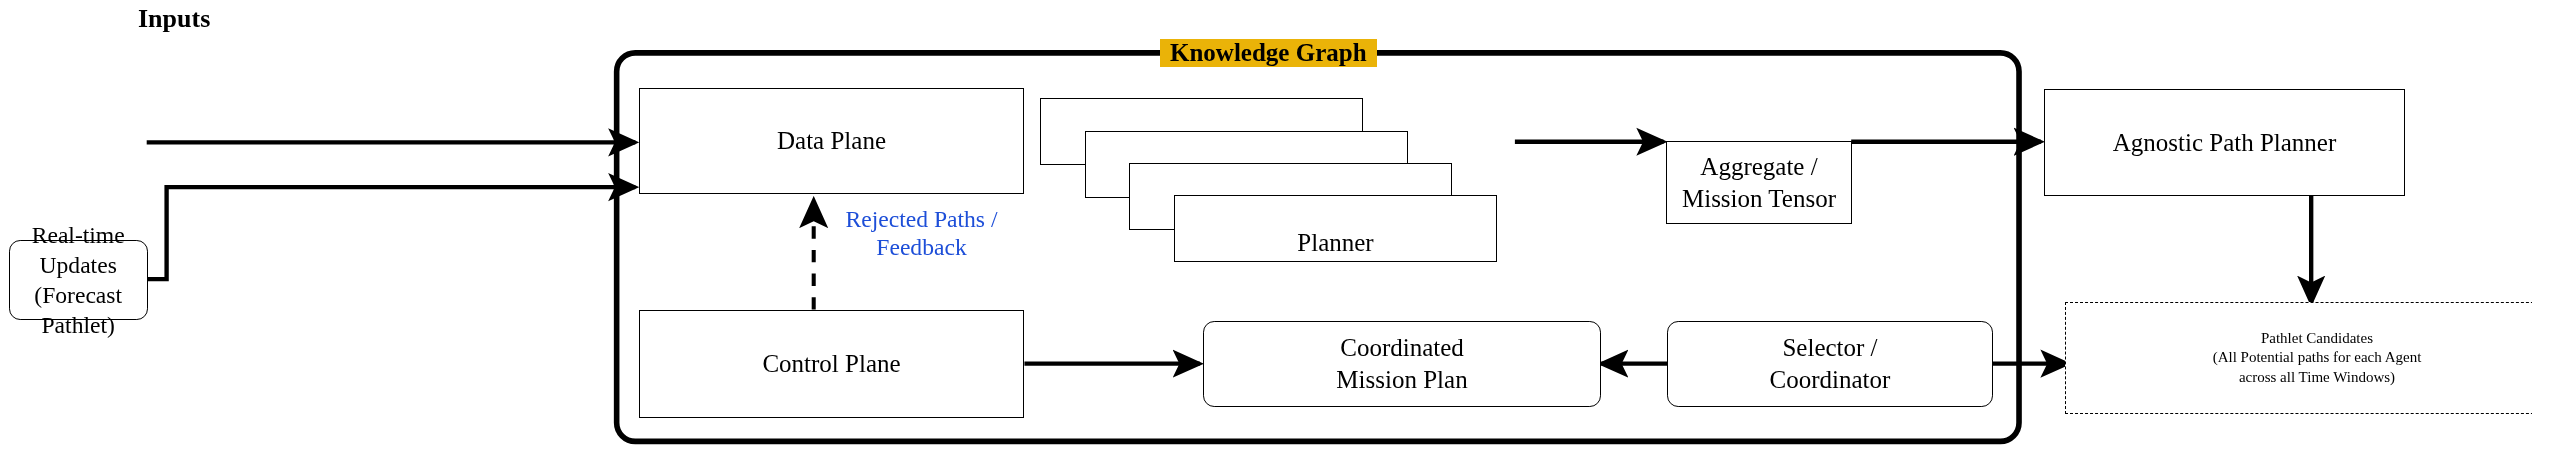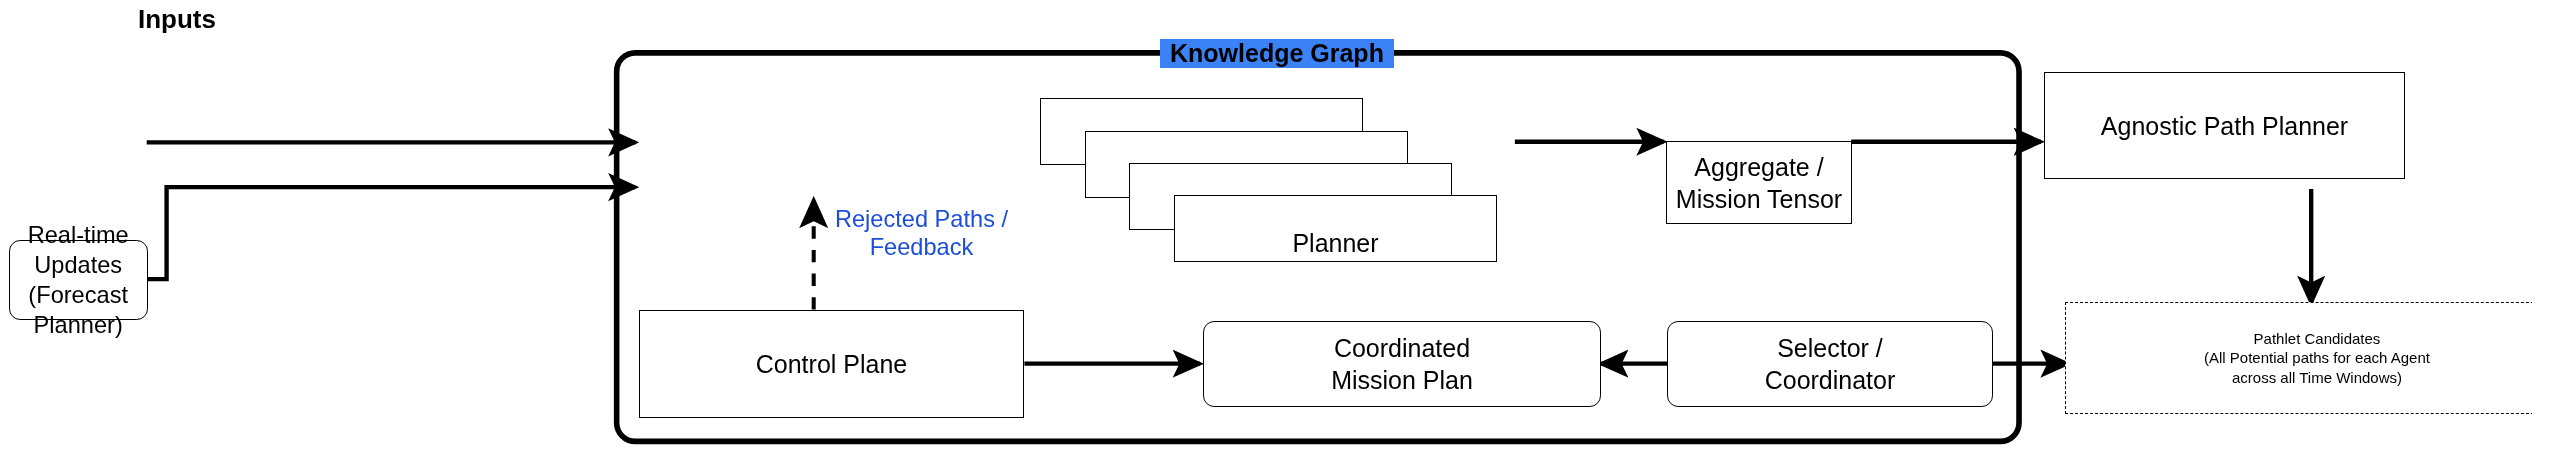--- a/index.html
+++ b/index.html
@@ -5,21 +5,21 @@
   html, body {
     margin: 0;
     padding: 0;
     background: #ffffff;
   }
   #canvas {
     position: relative;
     width: 2532px;
     height: 465px;
     background: #ffffff;
-    font-family: Liberation Sans, sans-serif;
+    font-family: Liberation Serif, serif;
     overflow: hidden;
   }
   svg.layer {
     position: absolute;
     top: 0;
     left: 0;
     width: 2576px;
     height: 465px;
     pointer-events: none;
   }
@@ -64,21 +64,21 @@
   }
   .heading {
     position: absolute;
     font-weight: bold;
     color: #000000;
     white-space: nowrap;
   }
   .kg-title {
     position: absolute;
     font-weight: bold;
-    background: #3b82f6;
+    background: #eab308;
     color: #000000;
     padding: 0 10px;
     white-space: nowrap;
     z-index: 5;
   }
   .edge-label {
     position: absolute;
     color: #1d4ed8;
     text-align: center;
     white-space: pre-line;
@@ -137,23 +137,26 @@
     </g>
   </svg>
 
   <div class="heading fs-42" style="left:138px; top:3.7px;">Inputs</div>
 
   <div class="kg-title fs-40" style="left:1160px; top:39px;">Knowledge Graph</div>
 
 
   <div class="node rounded fs-38" style="left:8.7px; top:240px; width:139px; height:80px;">
     <span class="node-label">Real-time Updates
-(Forecast Planner)</span>
-  </div>
-
+(Forecast Pathlet)</span>
+  </div>
+
+  <div class="node rect fs-40" style="left:639px; top:88px; width:385px; height:106px;">
+    <span class="node-label">Data Plane</span>
+  </div>
 
   <div class="node rect fs-40" style="left:639px; top:310px; width:385px; height:108px;align-items:center;">
     <span class="node-label">Control Plane</span>
   </div>
 
   <div class="node rounded fs-40" style="left:1667px; top:321px; width:326px; height:86px;">
     <span class="node-label">Selector /
 Coordinator</span>
   </div>
 
@@ -179,21 +182,21 @@
     <span class="node-label">Uncertainty</span>
   </div>
 
   <div class="node card fs-40" style="left:1174px; top:195px; width:323px; height:67px; z-index:4;">
     <span class="node-label">Planner</span>
   </div>
 
   <div class="edge-label fs-38" style="left:822px; top:205px; width:199px;">Rejected Paths /
 Feedback</div>
 
-  <div class="node rect fs-40" style="left:2044px; top:72px; width:361px; height:107px;">
+  <div class="node rect fs-40" style="left:2044px; top:89px; width:361px; height:107px;">
     <span class="node-label">Agnostic Path Planner</span>
   </div>
 
   <div class="node dashed fs-36" style="left:2065px; top:302px; width:504px; height:112px;">
     <span class="node-label">Pathlet Candidates
 (All Potential paths for each Agent
 across all Time Windows)</span>
   </div>
 
 </div>

